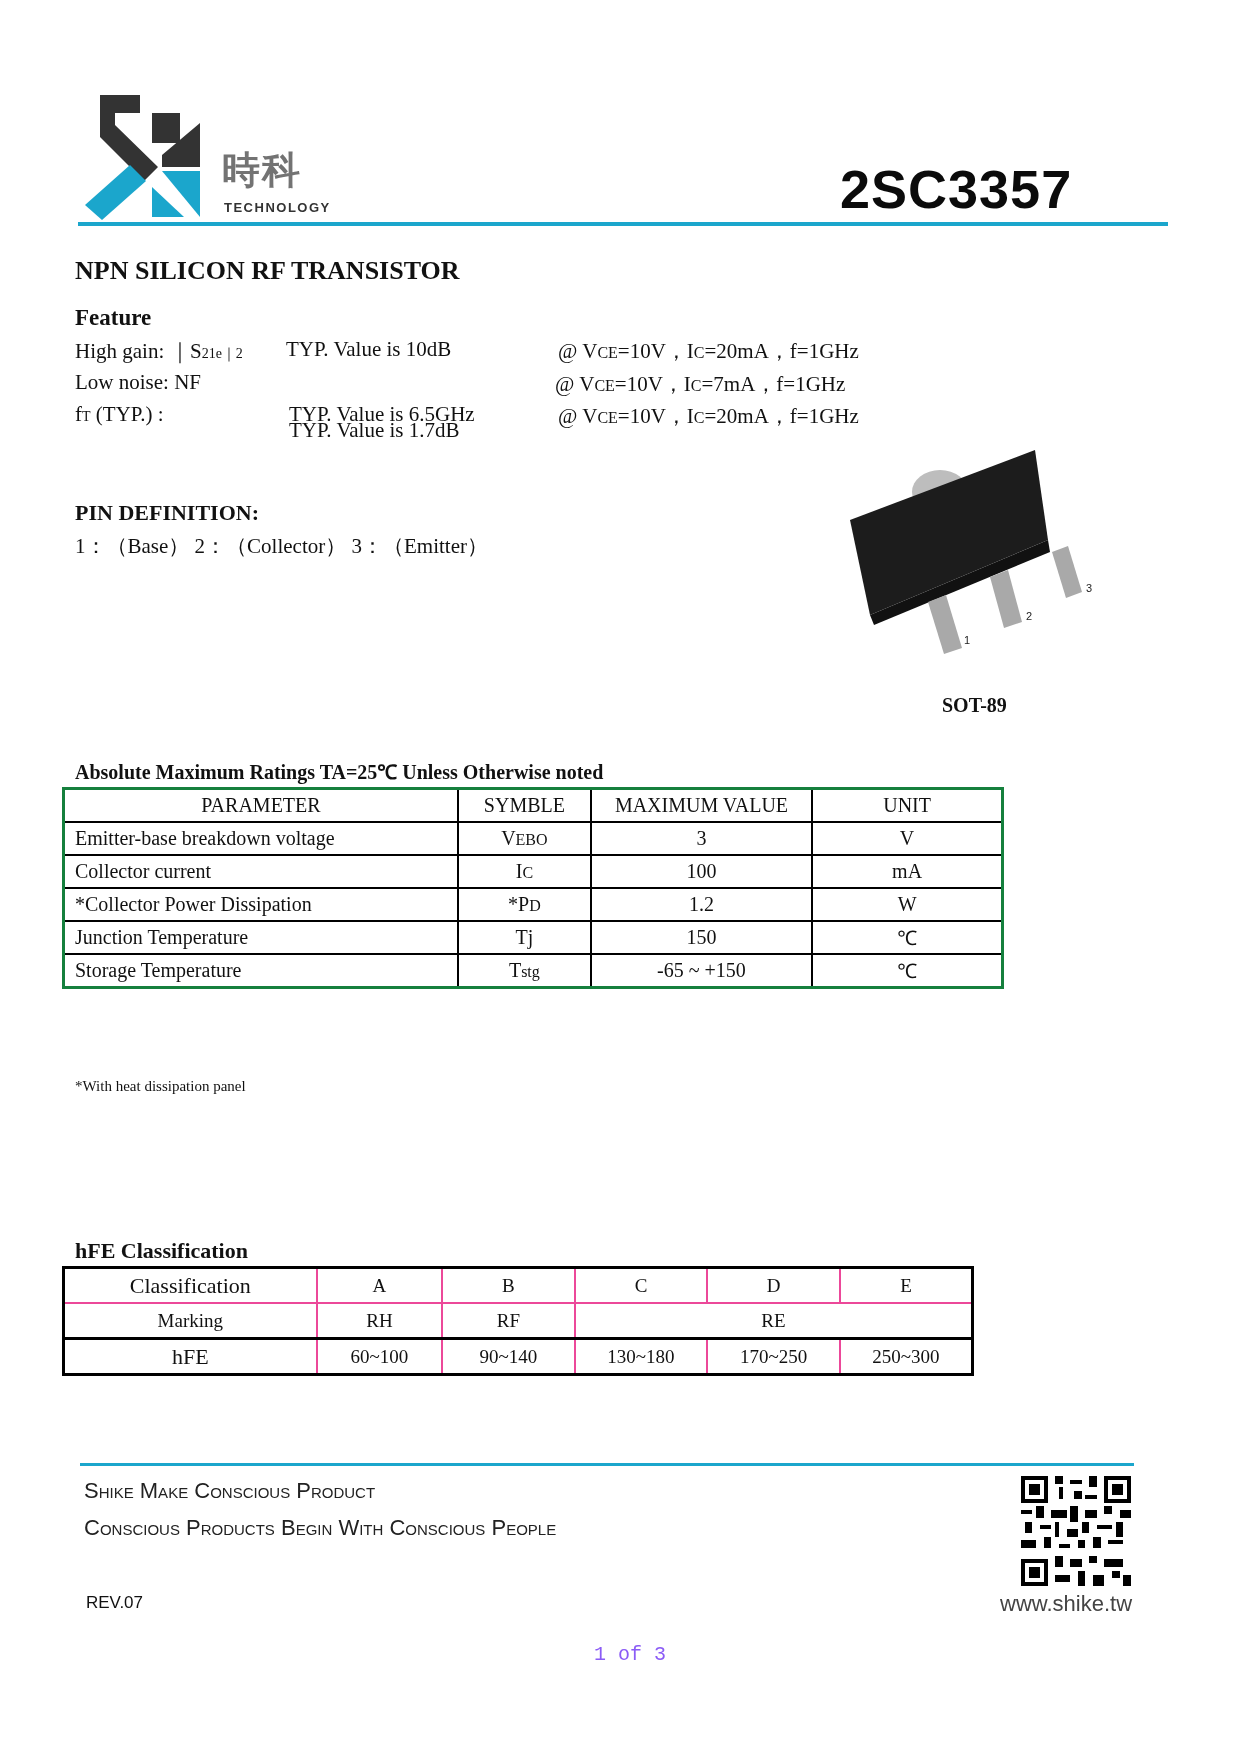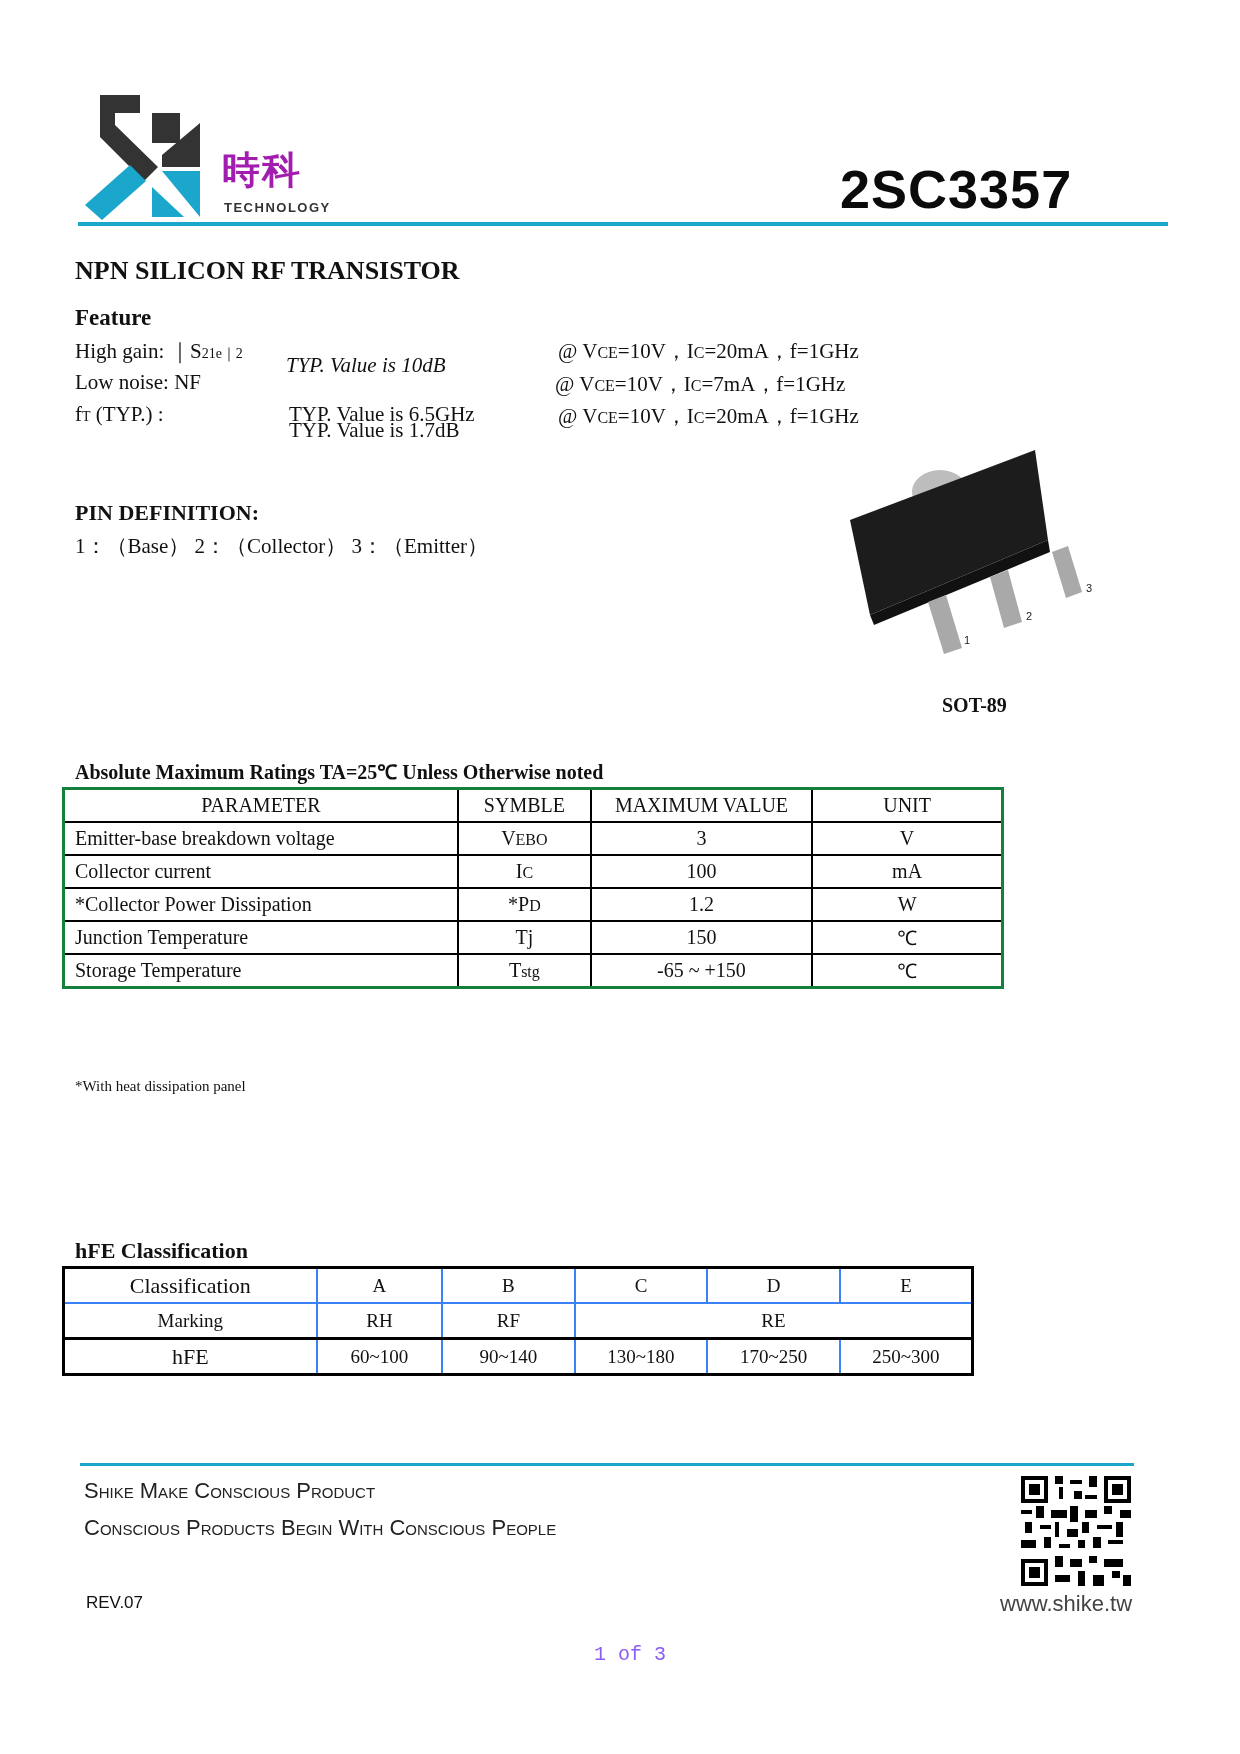--- a/index.html
+++ b/index.html
@@ -3,21 +3,21 @@
 <meta charset="utf-8">
 <style>
   html, body { margin: 0; padding: 0; background: #ffffff; }
   body { width: 1240px; height: 1754px; position: relative; overflow: hidden;
          font-family: "Liberation Serif", serif; color: #111; }
   .abs { position: absolute; }
 
   
   .logo { left: 80px; top: 95px; width: 270px; height: 125px; }
   .logo-cn { left: 222px; top: 145px; font-family: "DejaVu Sans", sans-serif; font-size: 38px;
-             font-weight: bold; color: #a21caf; letter-spacing: 2px; }
+             font-weight: bold; color: #737373; letter-spacing: 2px; }
   .logo-tech { left: 224px; top: 200px; font-family: "Liberation Sans", sans-serif; font-size: 13px;
                font-weight: bold; color: #333; letter-spacing: 1.5px; }
   .part-no { left: 840px; top: 158px; font-family: "Liberation Sans", sans-serif; font-size: 54px;
              font-weight: bold; color: #0b0b0b; letter-spacing: 1px; }
   .rule-top { left: 78px; top: 222px; width: 1090px; height: 4px; background: #1ba6cc; }
 
   .title { left: 75px; top: 256px; font-size: 26px; font-weight: bold; }
   .feat-h { left: 75px; top: 305px; font-size: 23px; font-weight: bold; }
   .fline { font-size: 21px; white-space: nowrap; }
   .sub { font-size: 14px; }
@@ -33,21 +33,21 @@
   .tbl-title { left: 75px; top: 758px; font-size: 20px; font-weight: bold; }
   table { border-collapse: collapse; position: absolute; }
   .rt { left: 62px; top: 787px; width: 942px; border: 3px solid #15803d; }
   .rt td { border: 2px solid #000; height: 31px; padding: 0 10px; font-size: 20px; }
   .rt td.c { text-align: center; }
   .note { left: 75px; top: 1078px; font-size: 15px; }
 
   
   .hfe-title { left: 75px; top: 1238px; font-size: 22px; font-weight: bold; }
   .ht { left: 62px; top: 1266px; width: 912px; border: 3px solid #000; }
-  .ht td { border: 2px solid #3b82f6; height: 31px; text-align: center; font-size: 19px; }
+  .ht td { border: 2px solid #ec4899; height: 31px; text-align: center; font-size: 19px; }
   .ht td.first { font-size: 22px; }
   .ht tr.row-hfe td { border-top: 3px solid #000; }
 
   
   .rule-bot { left: 80px; top: 1463px; width: 1054px; height: 3px; background: #1ba6cc; }
   .slogan { left: 84px; font-family: "Liberation Sans", sans-serif; font-variant: small-caps;
             font-size: 22px; color: #222; }
   .rev { left: 86px; top: 1593px; font-family: "Liberation Sans", sans-serif; font-size: 17px; color: #111; }
   .qr { left: 1018px; top: 1476px; width: 116px; height: 110px; }
   .url { left: 1000px; top: 1591px; font-family: "Liberation Sans", sans-serif; font-size: 22px; color: #444; }
@@ -68,21 +68,21 @@
 <div class="abs part-no">2SC3357</div>
 <div class="abs rule-top"></div>
 
 <div class="abs title">NPN SILICON RF TRANSISTOR</div>
 
 <div class="abs feat-h">Feature</div>
 
 <div class="abs fline" style="left:75px; top:337px;">
   <span>High gain: ｜S</span><span class="sub">21e</span><span class="sub">｜2</span>
 </div>
-<div class="abs fline" style="left:286px; top:353px;font-style:italic;">TYP. Value is 10dB</div>
+<div class="abs fline" style="left:286px; top:337px;">TYP. Value is 10dB</div>
 <div class="abs fline" style="left:558px; top:337px;">
   <span>@ V</span><span class="smallcaps">CE</span><span>=10V，I</span><span class="smallcaps">C</span><span>=20mA，f=1GHz</span>
 </div>
 
 <div class="abs fline" style="left:75px; top:370px;">
   <span>Low noise: NF</span>
 </div>
 <div class="abs fline" style="left:289px; top:370px;margin-top:48px;">TYP. Value is 1.7dB</div>
 <div class="abs fline" style="left:555px; top:370px;">
   <span>@ V</span><span class="smallcaps">CE</span><span>=10V，I</span><span class="smallcaps">C</span><span>=7mA，f=1GHz</span>

